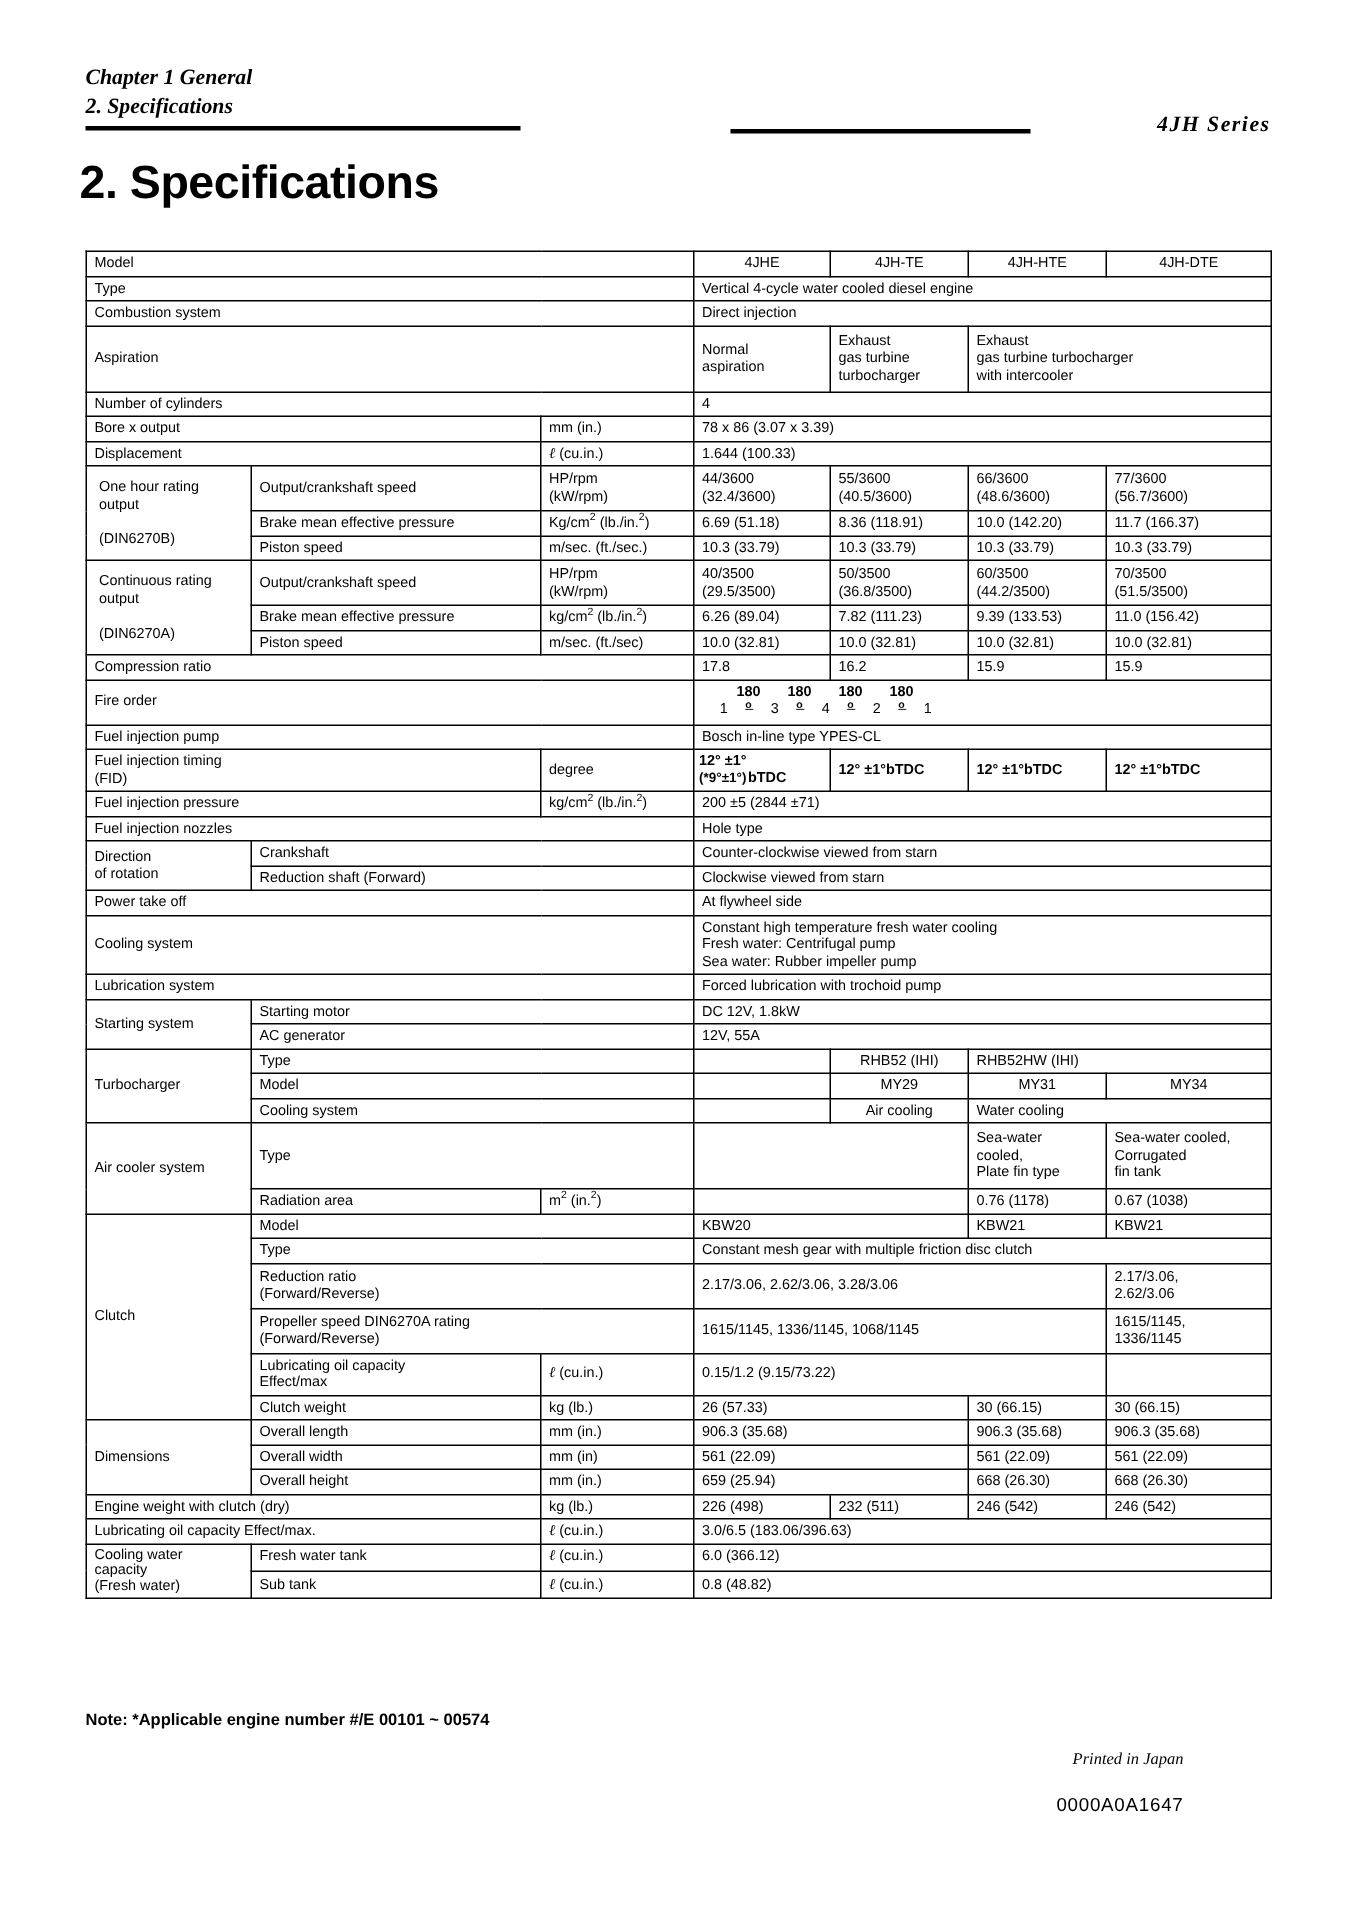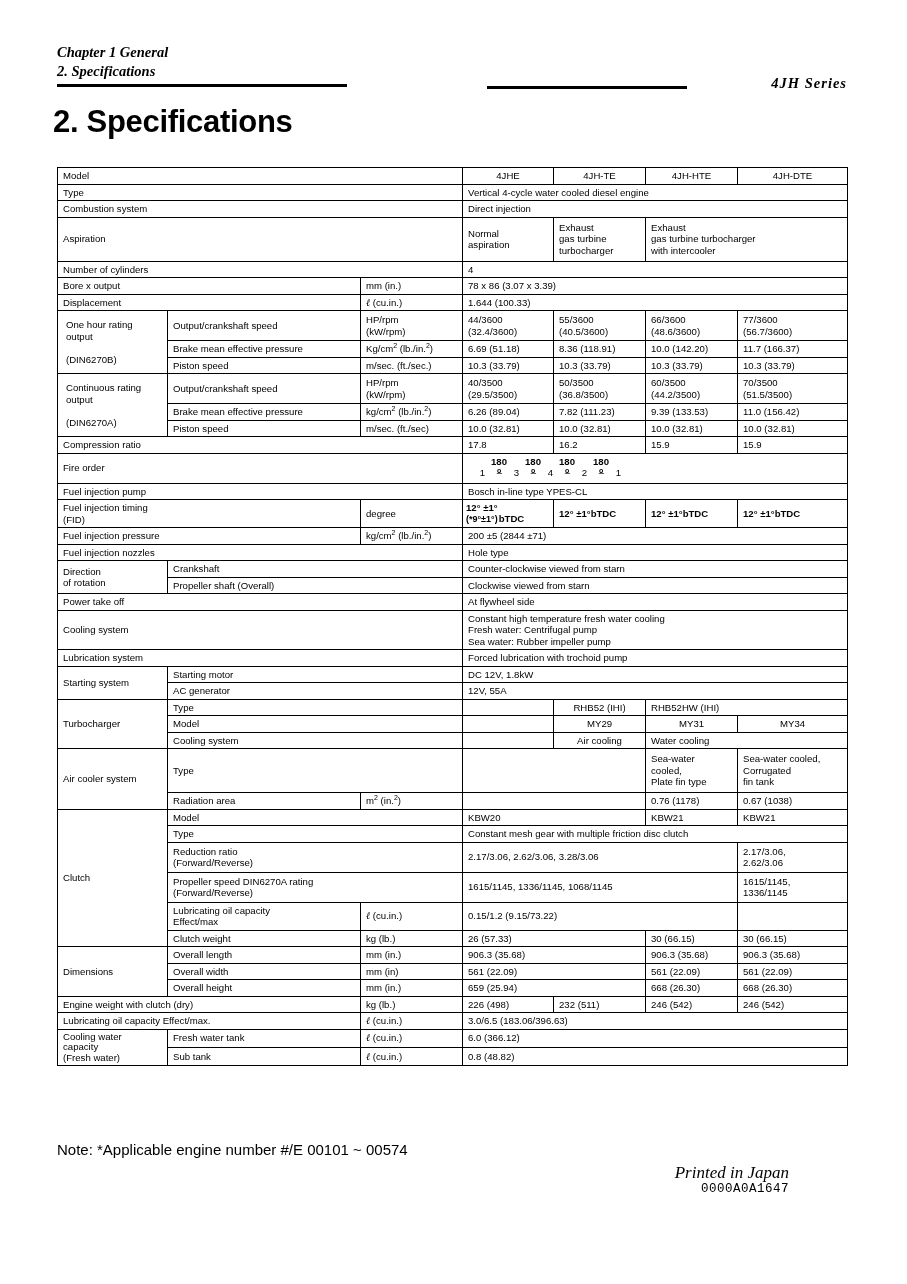--- a/index.html
+++ b/index.html
@@ -38,26 +38,26 @@
   sup{font-size:7px;vertical-align:super;line-height:0;}
   .lit{font-family:"Liberation Serif",serif;font-style:italic;font-size:10px;}
 
   
   .fire{position:relative;height:24px;}
   .fire .seq{position:absolute;left:6px;top:11px;letter-spacing:0px;font-size:9.6px;}
   .fire .seq span{display:inline-block;width:17px;text-align:center;}
   .fire .degs{position:absolute;left:14px;top:0px;font-size:9.6px;font-weight:bold;}
   .fire .degs span{display:inline-block;width:34px;text-align:center;}
 
-  .note{position:absolute;left:57px;top:1141px;font-size:15px;}
+  .note{position:absolute;left:57px;top:1141px;font-size:11px;font-weight:bold;}
   .pageno{position:absolute;left:0;top:1155px;width:907px;text-align:center;
           font-size:11px;font-weight:bold;}
   .footer{position:absolute;right:60px;top:1165px;text-align:right;line-height:16px;}
-  .footer .pj{font-family:"Liberation Serif",serif;font-style:italic;font-size:17px;}
-  .footer .code{font-family:Liberation Mono, monospace;font-size:12.5px;letter-spacing:0.5px;}
+  .footer .pj{font-family:"Liberation Serif",serif;font-style:italic;font-size:11px;}
+  .footer .code{font-family:Liberation Sans, sans-serif;font-size:12.5px;letter-spacing:0.5px;margin-top:14px;}
 </style>
 </head>
 <body>
 
 <div class="page">
 
   <div class="runhead">
     <div>Chapter 1 General</div>
     <div>2. Specifications</div>
   </div>
@@ -253,21 +253,21 @@
       <td colspan="4">Hole type</td>
     </tr>
 
     <tr>
       <td rowspan="2" style="white-space:pre-line">Direction
 of rotation</td>
       <td colspan="2" class="pad-l">Crankshaft</td>
       <td colspan="4">Counter-clockwise viewed from starn</td>
     </tr>
     <tr>
-      <td colspan="2" class="pad-l">Propeller shaft (Overall)</td>
+      <td colspan="2" class="pad-l">Reduction shaft (Forward)</td>
       <td colspan="4">Clockwise viewed from starn</td>
     </tr>
 
     <tr>
       <td colspan="3">Power take off</td>
       <td colspan="4">At flywheel side</td>
     </tr>
 
     <tr style="height:38px">
       <td colspan="3">Cooling system</td>

